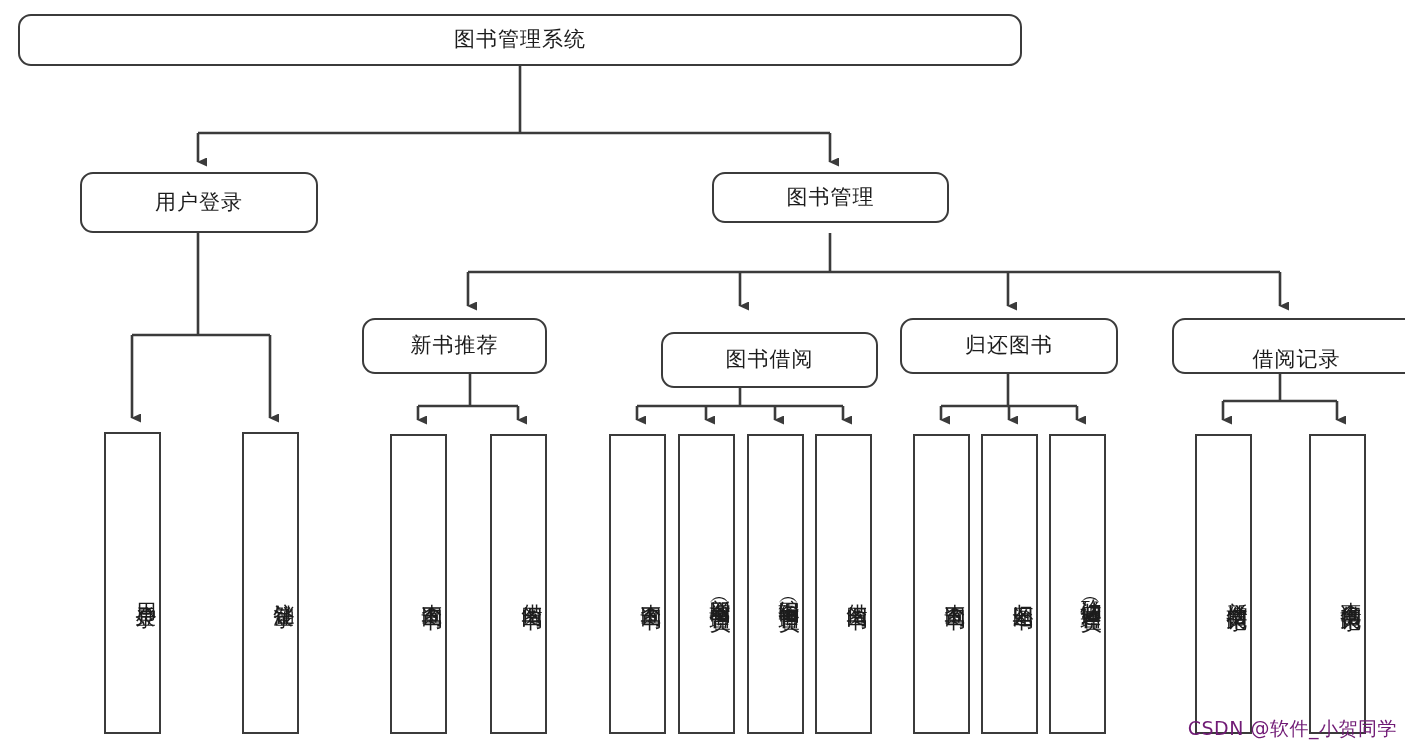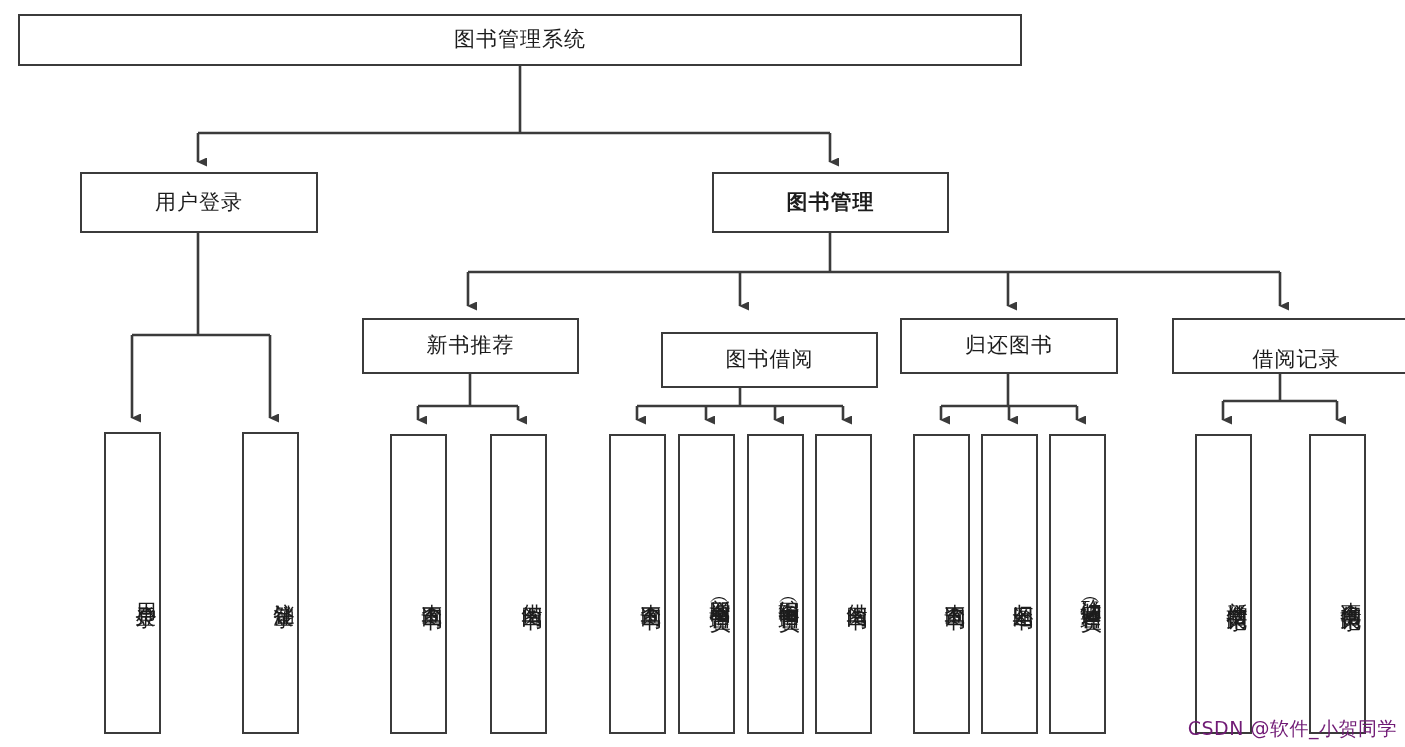--- a/index.html
+++ b/index.html
@@ -33,20 +33,21 @@
     background: #ffffff;
     display: flex;
     align-items: center;
     justify-content: center;
     color: #1c1c1c;
   }
   .node.horiz {
     font-size: 21px;
     letter-spacing: 1px;
     line-height: 1.2;
+    border-radius: 13px;
   }
   .node.vert {
     writing-mode: vertical-rl;
     text-orientation: upright;
     font-size: 21px;
     line-height: 1.25;
     letter-spacing: 2px;
     padding-top: 14px;
     align-items: flex-start;
     justify-content: center;
@@ -123,25 +124,25 @@
     </g>
   </svg>
 
   <div class="node horiz" style="left:18px; top:14px; width:1004px; height:52px;">
     <span>图书管理系统</span>
   </div>
 
   <div class="node horiz" style="left:80px; top:172px; width:238px; height:61px;">
     <span>用户登录</span>
   </div>
-  <div class="node horiz" style="left:712px; top:172px; width:237px; height:61px;font-weight:bold;">
+  <div class="node horiz" style="left:712px; top:172px; width:237px; height:51px;">
     <span>图书管理</span>
   </div>
 
-  <div class="node horiz" style="left:362px; top:318px; width:217px; height:56px;">
+  <div class="node horiz" style="left:362px; top:318px; width:185px; height:56px;">
     <span>新书推荐</span>
   </div>
   <div class="node horiz" style="left:632px; top:332px; width:217px; height:56px;margin-left:29px;">
     <span>图书借阅</span>
   </div>
   <div class="node horiz" style="left:900px; top:318px; width:218px; height:56px;">
     <span>归还图书</span>
   </div>
   <div class="node horiz" style="left:1172px; top:318px; width:249px; height:56px;align-items:flex-end;">
     <span>借阅记录</span>

